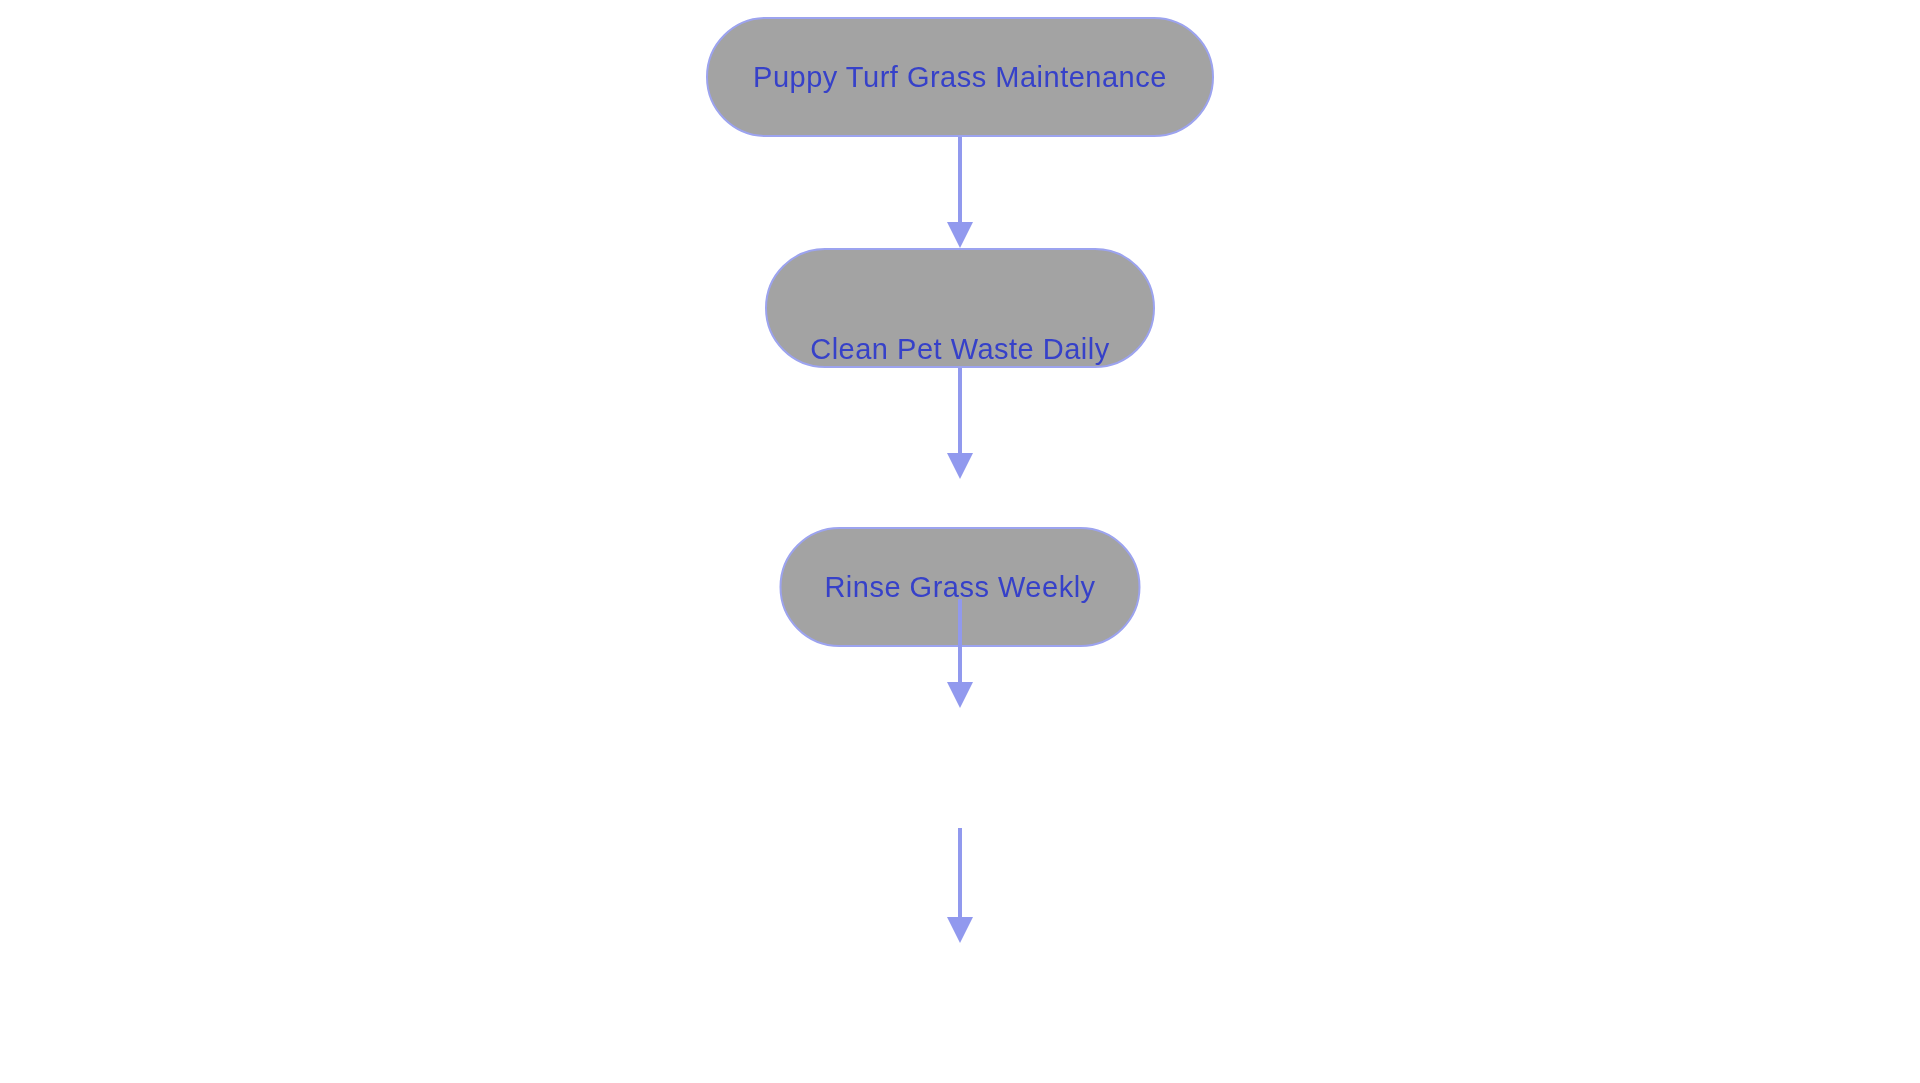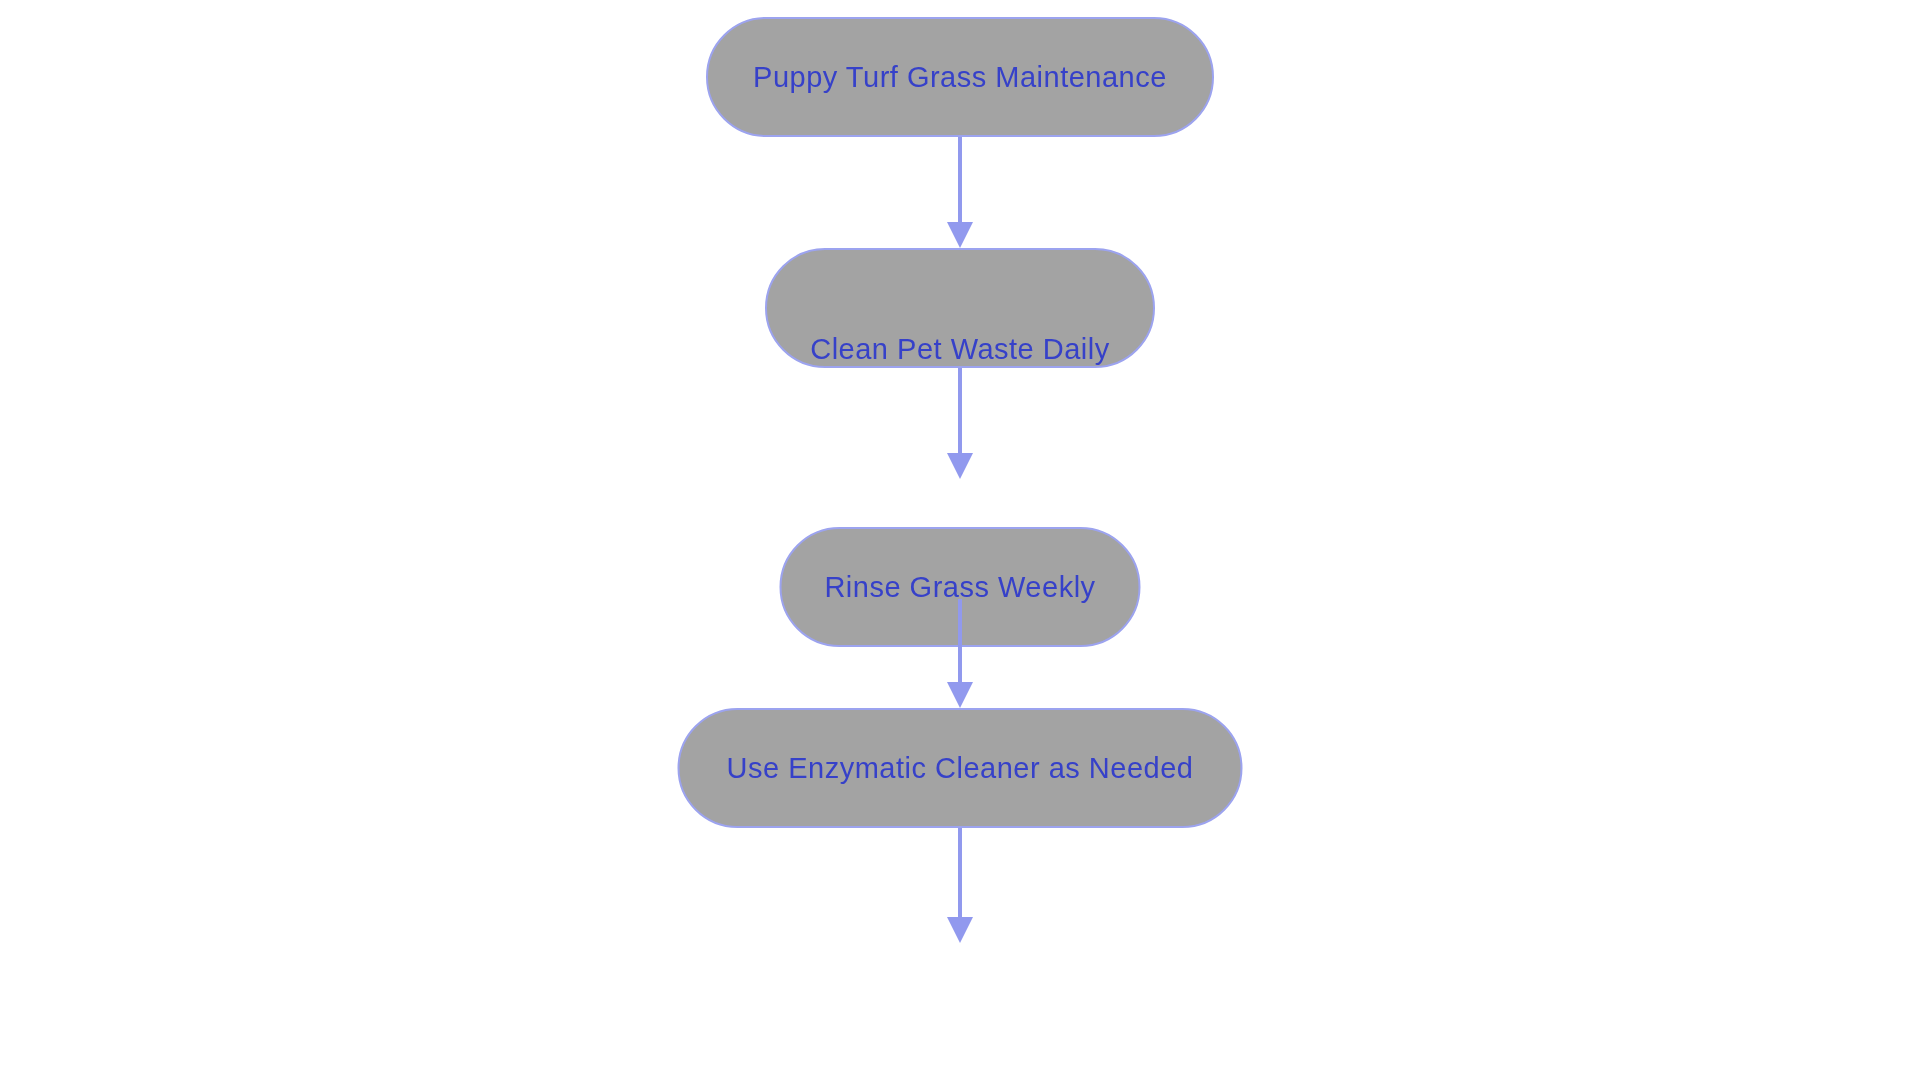--- a/index.html
+++ b/index.html
@@ -68,23 +68,20 @@
 
   <div class="node" style="top:479px; width:361px;margin-top:48px;">
     <span class="node-label">Rinse Grass Weekly</span>
   </div>
 
   <svg class="arrow" style="top:599px;" width="30" height="109" viewBox="0 0 30 109">
     <line x1="15" y1="0" x2="15" y2="84" stroke="#9199ee" stroke-width="4"></line>
     <polygon points="2,83 28,83 15,109" fill="#9199ee"></polygon>
   </svg>
 
-  <div class="node" style="top:708px; width:565px;">
-    <span class="node-label">Use Enzymatic Cleaner as Needed</span>
-  </div>
 
   <svg class="arrow" style="top:828px;" width="30" height="115" viewBox="0 0 30 115">
     <line x1="15" y1="0" x2="15" y2="90" stroke="#9199ee" stroke-width="4"></line>
     <polygon points="2,89 28,89 15,115" fill="#9199ee"></polygon>
   </svg>
 
 
 </div>
 
 </body></html>

